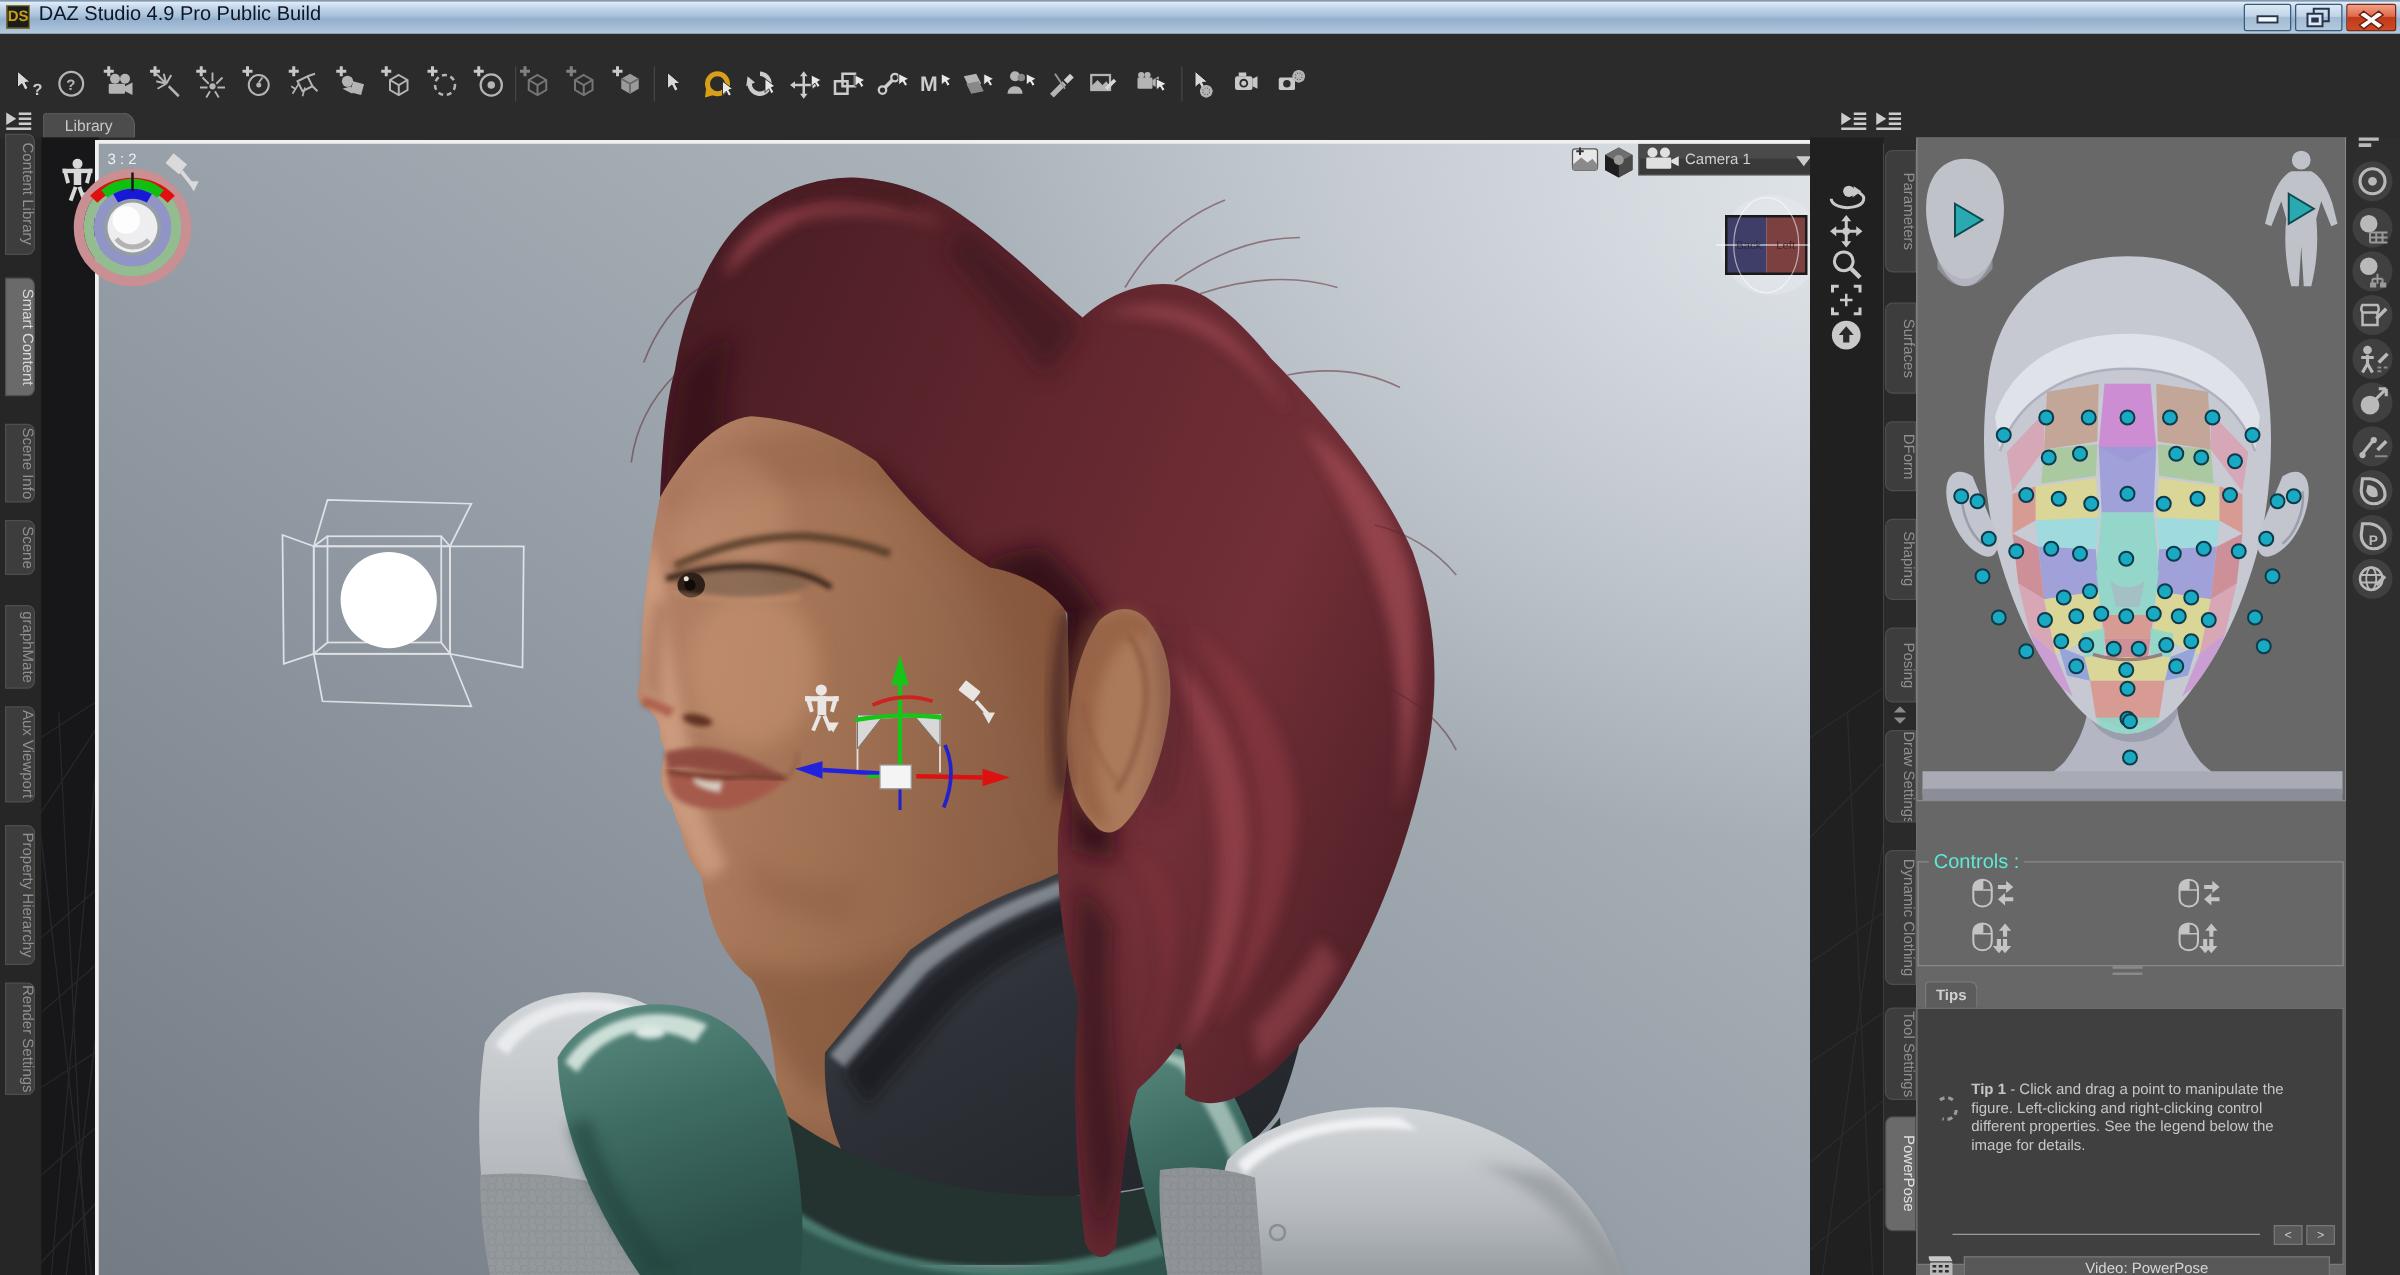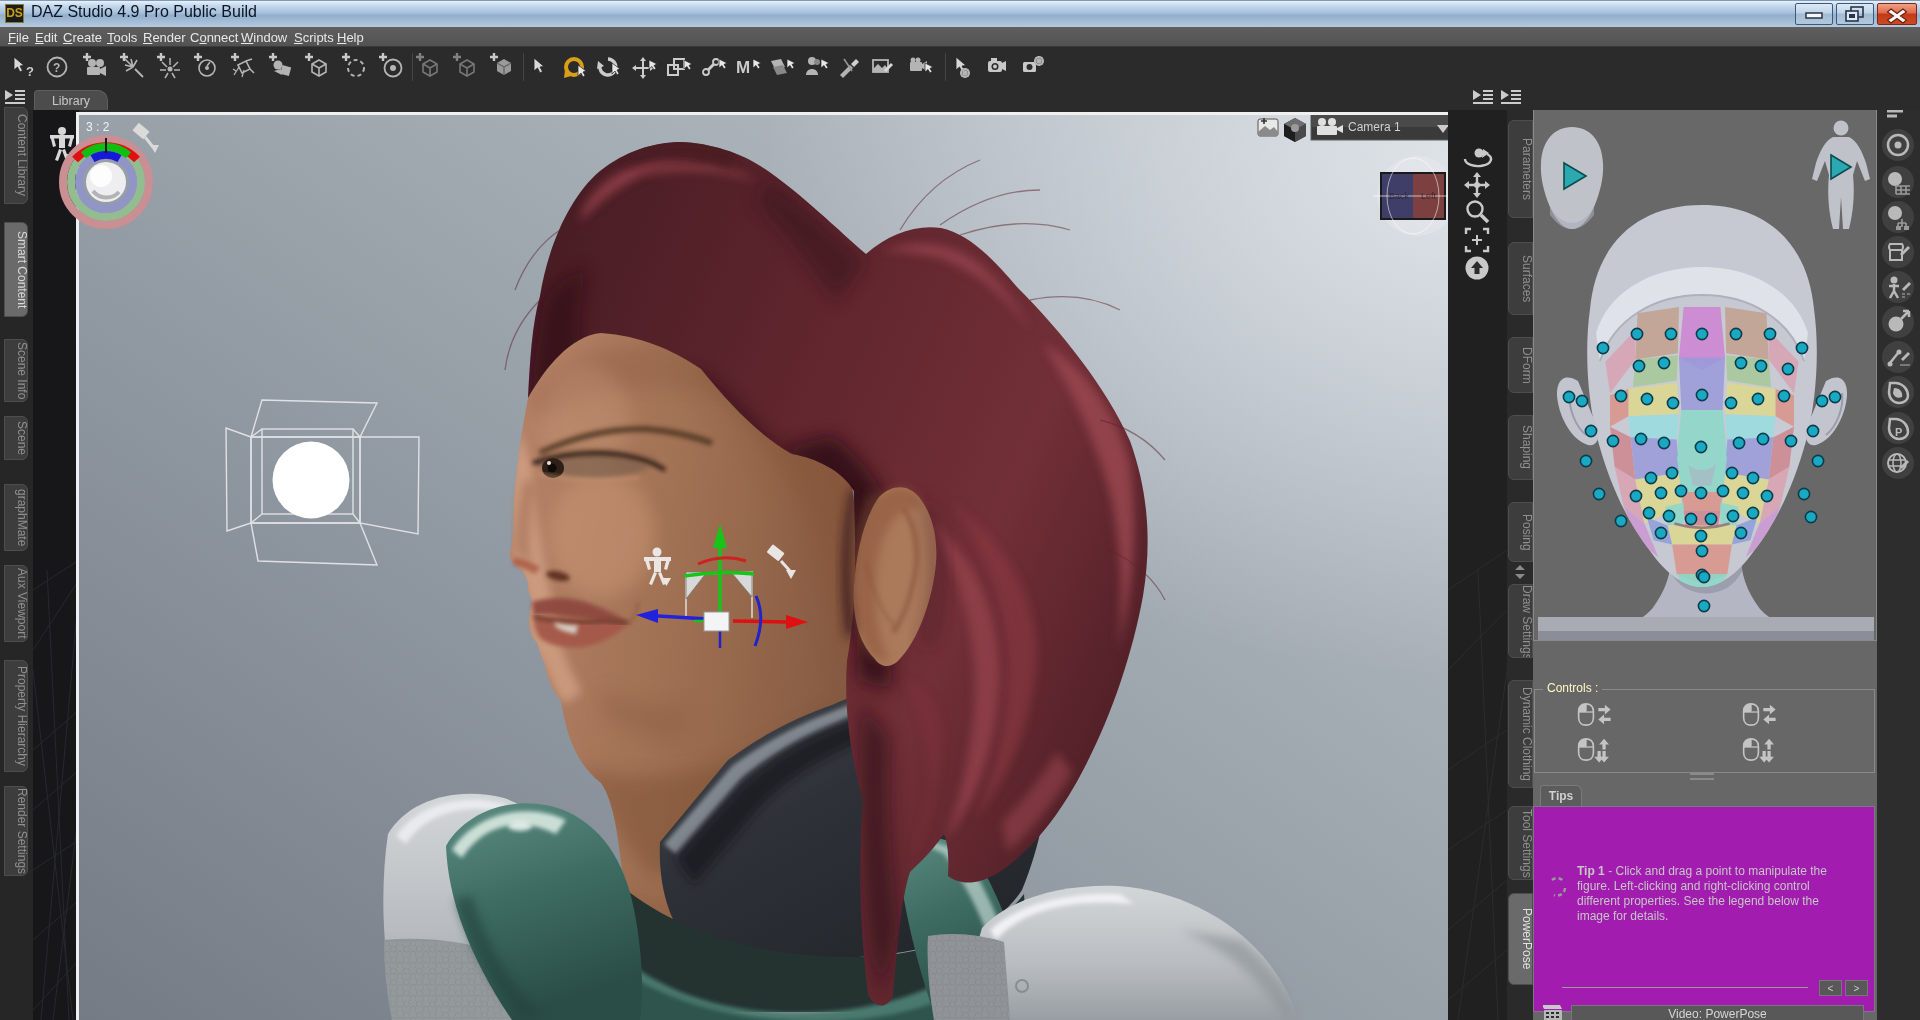--- a/index.html
+++ b/index.html
@@ -55,22 +55,22 @@
 #righttabs { left:1507px; top:110px; width:26px; height:910px; background:#2a2a2a; }
 .rtab { position:absolute; left:1px; width:25px; background:#3d3d3d; border:1px solid #4e4e4e; border-radius:6px 0 0 6px;
   color:#909090; font-size:12px; }
 .rtab div { writing-mode:vertical-rl; width:25px; text-align:center; white-space:nowrap; height:100%; overflow:hidden; }
 .rtab.active { background:#6a6a6a; color:#e0e0e0; }
 
 
 #rightpanel { left:1533px; top:110px; width:344px; height:910px; background:#676767; overflow:hidden; }
 #ppimage { position:absolute; left:0px; top:-18px; width:344px; height:549px; background:#696969; border:1px solid #8a8a8a; overflow:hidden; }
 #controlsbox { position:absolute; left:1px; top:579px; width:341px; height:84px; border:1px solid #8a8a8a; }
-#controlslabel { position:absolute; left:10px; top:571px; background:#676767; padding:0 4px; font-size:12px; color:#fef9c3; }
-#tipsbox { position:absolute; left:0px; top:696px; width:342px; height:206px; border:1px solid #7a7a7a; background:#a21caf; }
+#controlslabel { position:absolute; left:10px; top:571px; background:#676767; padding:0 4px; font-size:16px; color:#5eead4; }
+#tipsbox { position:absolute; left:0px; top:696px; width:342px; height:206px; border:1px solid #7a7a7a; background:#404040; }
 #tipstab { position:absolute; left:7px; top:675px; width:42px; height:21px; background:#5c5c5c; border:1px solid #7a7a7a; border-bottom:none;
   border-radius:3px 6px 0 0; color:#d0d0d0; font-size:12px; text-align:center; line-height:21px;font-weight:bold; }
 #tiptext { position:absolute; left:43px; top:57px; width:268px; font-size:12px; line-height:15px; color:#c6c6c6; }
 .tnav { position:absolute; top:173px; width:23px; height:16px; background:#585858; border:1px solid #777; color:#ccc; font-size:10px; text-align:center; line-height:15px; }
 #videobar { position:absolute; left:38px; top:895px; width:293px; height:18px; background:#585858; border:1px solid #777; color:#d6d6d6;
   font-size:12px; text-align:center; line-height:17px; }
 
 
 #iconstrip { left:1877px; top:110px; width:43px; height:910px; background:#2d2d2d; }
 </style>
@@ -85,31 +85,20 @@
       </svg></div>
   <div id="btnres" class="abs winbtn"><svg width="36" height="20">
         <rect x="14" y="3" width="12" height="10" fill="none" stroke="#27354c" stroke-width="1.6"></rect>
         <rect x="9" y="7" width="12" height="10" fill="#dce9f5" stroke="#27354c" stroke-width="1.6"></rect>
         <rect x="12" y="10" width="6" height="4" fill="#27354c"></rect>
       </svg></div>
   <div id="btnclose" class="abs winbtn"><svg width="38" height="20">
         <path d="M 13,5 L 19,9.5 L 25,5 L 28.5,8 L 22.5,12 L 28.5,16 L 25,19 L 19,14.5 L 13,19 L 9.5,16 L 15.5,12 L 9.5,8 Z" fill="#fafafa" stroke="#6a2210" stroke-width="1.2"></path>
       </svg></div>
 
-  <div id="menubar" class="abs">
-    <span style="left:8px"><u>F</u>ile</span>
-    <span style="left:35px"><u>E</u>dit</span>
-    <span style="left:63px"><u>C</u>reate</span>
-    <span style="left:107px"><u>T</u>ools</span>
-    <span style="left:143px"><u>R</u>ender</span>
-    <span style="left:190px">C<u>o</u>nnect</span>
-    <span style="left:241px"><u>W</u>indow</span>
-    <span style="left:294px"><u>S</u>cripts</span>
-    <span style="left:337px"><u>H</u>elp</span>
-  </div>
 
   <div id="toolbar" class="abs">
       <svg width="1920" height="39" viewBox="0 0 1920 39" style="position:absolute;left:0;top:0">
         <defs>
 <g id="plus">
             <path d="M -1.2,-4 L 1.2,-4 L 1.2,-1.2 L 4,-1.2 L 4,1.2 L 1.2,1.2 L 1.2,4 L -1.2,4 L -1.2,1.2 L -4,1.2 L -4,-1.2 L -1.2,-1.2 Z" fill="#c8c8c8"></path>
           </g>
 <g id="cube">
             <path d="M 0,-8 L 7,-4 L 7,4 L 0,8 L -7,4 L -7,-4 Z" fill="none" stroke="#b4b4b4" stroke-width="1.6"></path>
             <path d="M -7,-4 L 0,0 L 7,-4 M 0,0 L 0,8" stroke="#b4b4b4" stroke-width="1.6" fill="none"></path>

